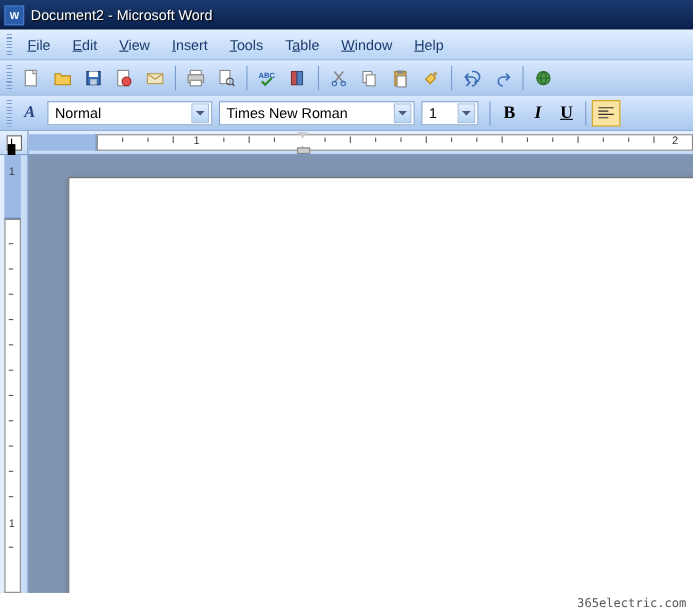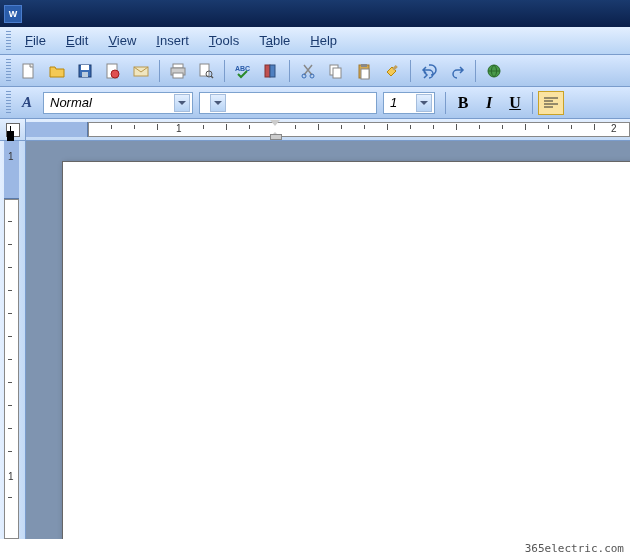--- a/index.html
+++ b/index.html
@@ -16,21 +16,21 @@
 
 .toolbar { background: linear-gradient(180deg, #d8e8ff 0%, #aac8ee 100%); height: 32px; display: flex; align-items: center; padding: 2px 6px; border-bottom: 1px solid #7a9ccc; }
 .toolbar .grip { width: 5px; height: 24px; background: repeating-linear-gradient(180deg, #7a9ccc 0 1px, transparent 1px 3px); margin-right: 4px; }
 .toolbar .tbtn { width: 26px; height: 26px; display: flex; align-items: center; justify-content: center; border: 1px solid transparent; border-radius: 2px; margin: 0 1px; cursor: default; }
 .toolbar .sep { width: 1px; height: 22px; background: #7a9ccc; margin: 0 4px; }
 .toolbar svg { width: 18px; height: 18px; }
 
 .formatbar { background: linear-gradient(180deg, #d8e8ff 0%, #aac8ee 100%); height: 32px; display: flex; align-items: center; padding: 2px 6px; border-bottom: 1px solid #7a9ccc; }
 .formatbar .grip { width: 5px; height: 24px; background: repeating-linear-gradient(180deg, #7a9ccc 0 1px, transparent 1px 3px); margin-right: 4px; }
 .formatbar .aa-icon { width: 24px; height: 22px; display: flex; align-items: center; justify-content: center; color: #2a4580; font-size: 15px; font-weight: bold; font-style: italic; font-family: 'Times New Roman', serif; margin-right: 4px; }
-.formatbar .combo { background: #fff; border: 1px solid #7da2ce; height: 22px; display: flex; align-items: center; padding: 0 2px 0 6px; font-size: 13px; margin-right: 6px; font-style: italic; }
+.formatbar .combo { background: #fff; border: 1px solid #7da2ce; height: 22px; display: flex; align-items: center; padding: 0 2px 0 6px; font-size: 13px; margin-right: 6px; }
 .formatbar .combo .combo-text { flex: 1; }
 .formatbar .combo .combo-arrow { width: 16px; height: 18px; background: linear-gradient(180deg, #e3efff, #b8d4f5); border: 1px solid #a5bddc; display: flex; align-items: center; justify-content: center; margin-left: 4px; }
 .formatbar .combo .combo-arrow::after { content: ""; border-left: 4px solid transparent; border-right: 4px solid transparent; border-top: 4px solid #4a5a7a; }
 .formatbar .fbtn { width: 24px; height: 24px; display: flex; align-items: center; justify-content: center; border: 1px solid transparent; margin: 0 1px; font-family: 'Times New Roman', serif; font-size: 16px; cursor: default; }
 .formatbar .fbtn.bold { font-weight: bold; }
 .formatbar .fbtn.italic { font-style: italic; font-weight: bold; }
 .formatbar .fbtn.underline { text-decoration: underline; font-weight: bold; }
 .formatbar .fbtn.align { border: 1px solid #c9a227; background: #fbe3a1; width: 26px; height: 24px; }
 .formatbar .sep { width: 1px; height: 22px; background: #7a9ccc; margin: 0 4px; }
 
@@ -57,30 +57,32 @@
 .page { position: absolute; background: #fff; border: 1px solid #666; box-shadow: 2px 2px 6px rgba(0,0,0,0.3); }
 
 .watermark { position: absolute; bottom: 2px; right: 6px; font-size: 11px; color: #555; font-family: monospace; }
 .footer { height: 18px; background: #fff; }
 </style>
 </head>
 <body>
 
 <div class="titlebar">
   <div class="appicon">W</div>
+  <div class="title">Document2 - Microsoft Word</div>
 </div>
 
 <div class="menubar">
   <div class="grip"></div>
   <div class="menuitem"><span class="ul">F</span>ile</div>
   <div class="menuitem"><span class="ul">E</span>dit</div>
   <div class="menuitem"><span class="ul">V</span>iew</div>
   <div class="menuitem"><span class="ul">I</span>nsert</div>
   <div class="menuitem"><span class="ul">T</span>ools</div>
   <div class="menuitem">T<span class="ul">a</span>ble</div>
+  <div class="menuitem"><span class="ul">W</span>indow</div>
   <div class="menuitem"><span class="ul">H</span>elp</div>
 </div>
 
 <div class="toolbar">
   <div class="grip"></div>
   <div class="tbtn">
       <svg viewBox="0 0 18 18">
         <rect x="3" y="2" width="10" height="14" fill="#fff" stroke="#888"></rect>
         <path d="M10 2v3h3" fill="#ddd" stroke="#888"></path>
       </svg>
@@ -186,20 +188,21 @@
 </div>
 
 <div class="formatbar">
   <div class="grip"></div>
   <div class="aa-icon">A</div>
   <div class="combo" style="width:150px">
     <span class="combo-text">Normal</span>
     <span class="combo-arrow"></span>
   </div>
   <div class="combo" style="width:178px">
+    <span class="combo-text">Times New Roman</span>
     <span class="combo-arrow"></span>
   </div>
   <div class="combo" style="width:52px">
     <span class="combo-text">1</span>
     <span class="combo-arrow"></span>
   </div>
   <div class="sep"></div>
   <div class="fbtn bold">B</div>
   <div class="fbtn italic">I</div>
   <div class="fbtn underline">U</div>

